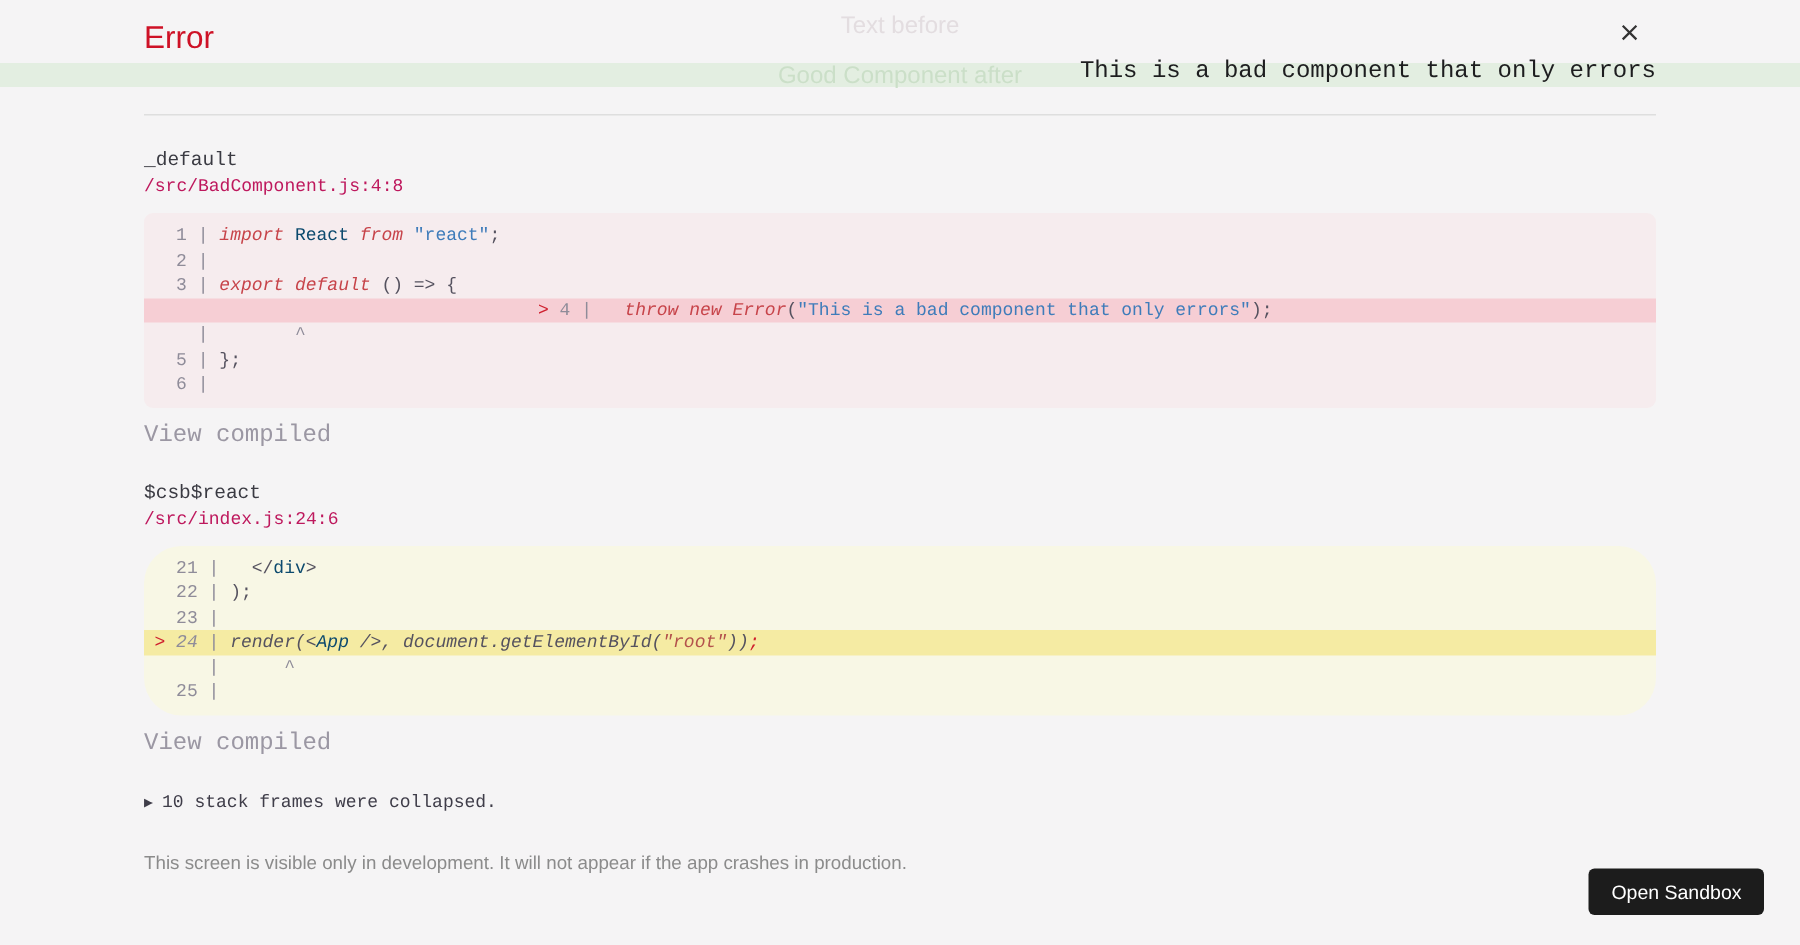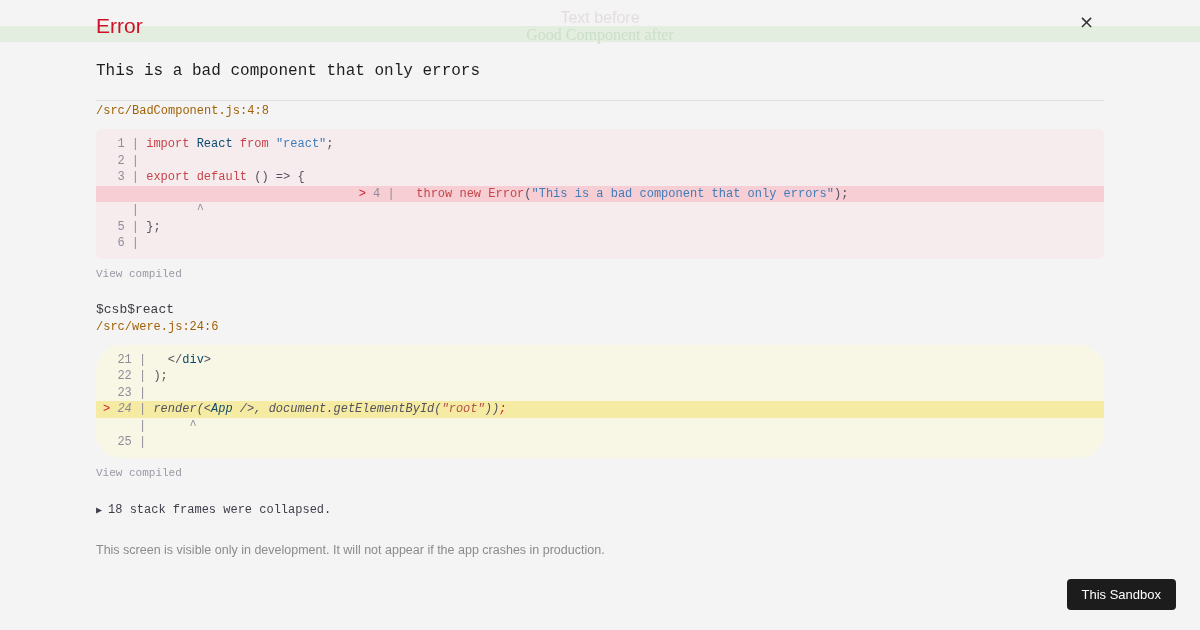--- a/index.html
+++ b/index.html
@@ -2,54 +2,54 @@
 <html><head>
 <meta charset="utf-8">
 <style>
   * { margin:0; padding:0; box-sizing:border-box; }
   html,body { width:1200px; height:630px; overflow:hidden; }
   body { background:#f5f4f5; font-family:"Liberation Sans", sans-serif; position:relative; }
 
   
   .behind-text { position:absolute; top:9px; left:0; width:100%; text-align:center;
                  font-size:16px; color:#e3dde0; z-index:0; }
-  .behind-banner { position:absolute; top:26px; left:0; width:100%; height:16px;
-                   background:#e3eee1; z-index:0; text-align:center;font-family:Liberation Serif, serif; }
+  .behind-banner { position:absolute; top:42px; left:0; width:100%; height:16px;
+                   background:#e3eee1; z-index:0; text-align:center; }
   .behind-banner span { font-size:16px; line-height:16px; color:#cbdfc8; }
 
   .overlay { position:absolute; left:96px; top:14px; width:1008px; z-index:2; }
 
   .err-title { font-size:21px; font-weight:500; color:#ce1126; line-height:24px; }
   .close-btn { position:absolute; top:13px; right:106px; z-index:3; font-size:18px;
                color:#333; cursor:pointer; line-height:18px; font-family:"DejaVu Sans", sans-serif; }
 
-  .err-msg { margin-top:24px; font-family:"Liberation Mono", monospace; font-size:16px;
-             color:#1d1d1f; white-space:pre; }
+  .err-msg { margin-top:0; font-family:"Liberation Mono", monospace; font-size:16px;
+             color:#1d1d1f; white-space:pre;text-align:right; }
   hr.rule { border:none; border-top:1px solid #dedede; margin-top:20px; }
 
   .frame-fn { margin-top:22px; font-family:"Liberation Mono", monospace; font-size:13px; color:#3a3a42; }
-  .frame-path { margin-top:3px; font-family:"Liberation Mono", monospace; font-size:12px; color:#a16207; }
+  .frame-path { margin-top:3px; font-family:"Liberation Mono", monospace; font-size:12px; color:#be185d; }
 
   pre.code { margin-top:11px; border-radius:6px; padding:7px 0; overflow:hidden;
              font-family:"Liberation Mono", monospace; font-size:12px; line-height:16.5px; }
   pre.code .line { padding-left:7px; white-space:pre; }
   pre.red { background:#f6ecee; }
   pre.red .line.hl { background:#f6ced4;text-align:center; }
   pre.yellow { background:#f8f7e5;border-radius:25px; }
   pre.yellow .line.hl { background:#f5eba3;font-style:italic; }
 
   .c-pl { color:#55525f; }
   .c-ln { color:#8f8c99; }
-  .c-kw { color:#c7444a; }
+  .c-kw { color:#c7444a;font-style:italic; }
   .c-cap { color:#0c4a6e; }
   .c-str { color:#3f7cba; }
   .c-strr { color:#b3524c; }
   .c-mark { color:#cf202e; }
 
-  .view-compiled { margin-top:9px; font-family:"Liberation Mono", monospace; font-size:11px;
+  .view-compiled { margin-top:9px; font-family:"Liberation Mono", monospace; font-size:16px;
                    color:#9b97a3; cursor:pointer; }
   .collapsed { margin-top:24px; font-family:"Liberation Mono", monospace; font-size:12px;
                color:#3f3d49; cursor:pointer; }
   .collapsed .tri { font-size:10px; color:#3f3d49; margin-right:6px; }
 
   .footer { margin-top:25px; font-size:12.5px; color:#8b8b8b; line-height:16.5px; }
   .footer div { margin-top:1px; }
 
   .open-sandbox { position:absolute; right:24px; bottom:20px; z-index:4; background:#1c1c1c;
                   color:#ffffff; font-size:13px; padding:8px 15px; border-radius:4px;
@@ -63,31 +63,32 @@
   <span>Good Component after</span>
 </div>
 
 <span class="close-btn">×</span>
 
 <div class="overlay">
   <div class="err-title">Error</div>
   <div class="err-msg">This is a bad component that only errors</div>
   <hr class="rule">
 
+  <div class="frame-fn">_default</div>
   <div class="frame-path">/src/BadComponent.js:4:8</div>
   <pre class="code red"><div class="line"><span class="c-ln">  1 | </span><span class="c-kw">import</span><span class="c-pl"> </span><span class="c-cap">React</span><span class="c-pl"> </span><span class="c-kw">from</span><span class="c-pl"> </span><span class="c-str">"react"</span><span class="c-pl">;</span></div><div class="line"><span class="c-ln">  2 |</span></div><div class="line"><span class="c-ln">  3 | </span><span class="c-kw">export</span><span class="c-pl"> </span><span class="c-kw">default</span><span class="c-pl"> () =&gt; {</span></div><div class="line hl"><span class="c-mark">&gt; </span><span class="c-ln">4 | </span><span class="c-pl">  </span><span class="c-kw">throw</span><span class="c-pl"> </span><span class="c-kw">new</span><span class="c-pl"> </span><span class="c-kw">Error</span><span class="c-pl">(</span><span class="c-str">"This is a bad component that only errors"</span><span class="c-pl">);</span></div><div class="line"><span class="c-ln">    |</span><span class="c-ln">        ^</span></div><div class="line"><span class="c-ln">  5 | </span><span class="c-pl">};</span></div><div class="line"><span class="c-ln">  6 |</span></div></pre>
   <div class="view-compiled">View compiled</div>
 
   <div class="frame-fn">$csb$react</div>
-  <div class="frame-path">/src/were.js:24:6</div>
+  <div class="frame-path">/src/index.js:24:6</div>
   <pre class="code yellow"><div class="line"><span class="c-ln">  21 | </span><span class="c-pl">  &lt;/</span><span class="c-cap">div</span><span class="c-pl">&gt;</span></div><div class="line"><span class="c-ln">  22 | </span><span class="c-pl">);</span></div><div class="line"><span class="c-ln">  23 |</span></div><div class="line hl"><span class="c-mark">&gt; </span><span class="c-ln">24 | </span><span class="c-pl">render(</span><span class="c-pl">&lt;</span><span class="c-cap">App</span><span class="c-pl"> /&gt;</span><span class="c-pl">, document.getElementById(</span><span class="c-strr">"root"</span><span class="c-pl">))</span><span class="c-mark">;</span></div><div class="line"><span class="c-ln">     |</span><span class="c-ln">      ^</span></div><div class="line"><span class="c-ln">  25 |</span></div></pre>
   <div class="view-compiled">View compiled</div>
   <div class="collapsed">
-    <span class="tri">▶</span><span>18 stack frames were collapsed.</span>
+    <span class="tri">▶</span><span>10 stack frames were collapsed.</span>
   </div>
 
   <div class="footer">
     <div>This screen is visible only in development. It will not appear if the app crashes in production.</div>
 
   </div>
 </div>
 
-<button class="open-sandbox">This Sandbox</button>
+<button class="open-sandbox">Open Sandbox</button>
 
 </body></html>

